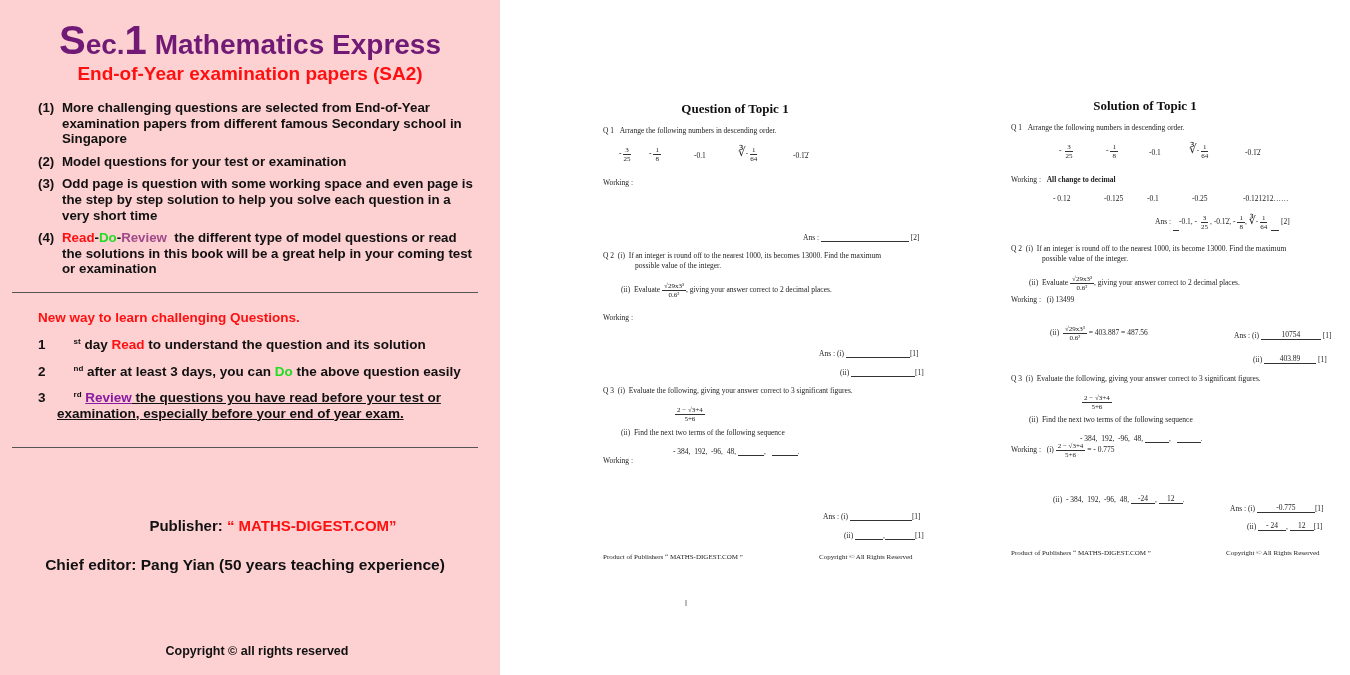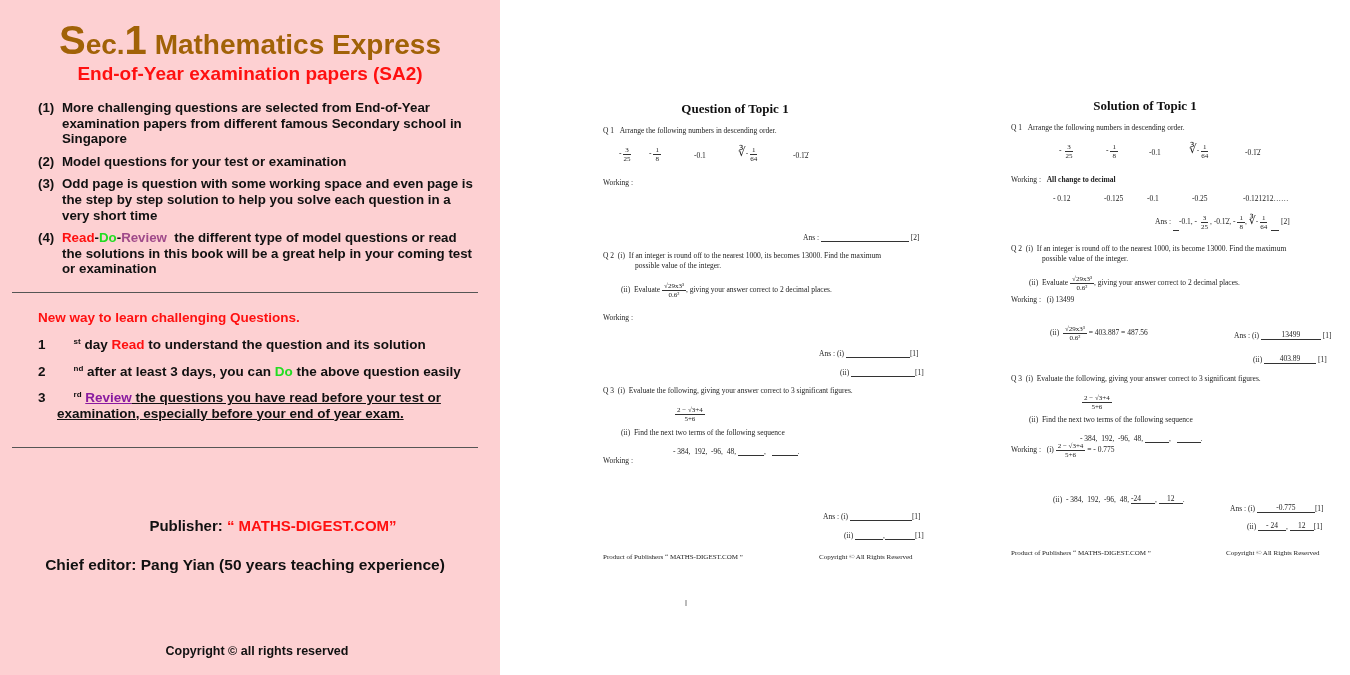--- a/index.html
+++ b/index.html
@@ -6,21 +6,21 @@
   html, body { width: 1350px; height: 675px; overflow: hidden; background: #ffffff; }
   body { position: relative; font-family: "Liberation Sans", sans-serif; color: #111; }
 
   
   .left-panel {
     position: absolute; left: 0; top: 0; width: 500px; height: 675px;
     background: #fdd0d2;
   }
   .title {
     position: absolute; left: 0; top: 18px; width: 500px; text-align: center;
-    font-family: "Liberation Sans", sans-serif; font-weight: bold; color: #a16207;
+    font-family: "Liberation Sans", sans-serif; font-weight: bold; color: #701a75;
     white-space: nowrap;
   }
   .title .big { font-size: 40px; }
   .title .med { font-size: 28px; }
   .subtitle {
     position: absolute; left: 0; top: 63px; width: 500px; text-align: center;
     font-size: 19px; font-weight: bold; color: #ff1010;
   }
   .features { position: absolute; left: 38px; top: 100px; width: 440px; }
   .feature { display: flex; font-size: 13.3px; font-weight: bold; line-height: 15.6px; margin-bottom: 7px; }
@@ -254,21 +254,21 @@
   <div class="abs" style="left:10px;top:295px">
     <span>Working :</span>&nbsp;&nbsp; <span>(i) 13499</span>
   </div>
   <div class="abs" style="left:49px;top:325px">
     <span>(ii)</span>&nbsp; <span class="frac">
         <span class="n">√29x3³</span>
         <span class="d">0.6²</span>
       </span> <span>= 403.887 = 487.56</span>
   </div>
   <div class="abs" style="left:233px;top:330px">
-    <span>Ans : (i)</span> <span class="blank" style="width:60px;text-align:center">13499</span>&nbsp;<span>[1]</span>
+    <span>Ans : (i)</span> <span class="blank" style="width:60px;text-align:center">10754</span>&nbsp;<span>[1]</span>
   </div>
   <div class="abs" style="left:252px;top:354px">
     <span>(ii)</span> <span class="blank" style="width:52px;text-align:center">403.89</span>&nbsp;<span>[1]</span>
   </div>
 
   <div class="abs" style="left:10px;top:374px">
     <span>Q 3</span>&nbsp; <span>(i)</span>&nbsp; <span>Evaluate the following, giving your answer correct to 3 significant figures.</span>
   </div>
   <div class="abs" style="left:81px;top:394px">
     <span class="frac">
@@ -282,21 +282,21 @@
   <div class="abs" style="left:79px;top:434px">
     <span style="white-space:pre">- 384,  192,  -96,  48,</span> <span class="blank" style="width:24px"></span>, &nbsp; <span class="blank" style="width:24px"></span>.
   </div>
   <div class="abs" style="left:10px;top:442px">
     <span>Working :</span>&nbsp;&nbsp; <span>(i)</span> <span class="frac">
         <span class="n">2 − √3+4</span>
         <span class="d">5+6</span>
       </span> <span>= - 0.775</span>
   </div>
   <div class="abs" style="left:52px;top:494px">
-    <span>(ii)</span>&nbsp; <span style="white-space:pre">- 384,  192,  -96,  48,</span> <span class="blank" style="width:24px;">-24</span>, <span class="blank" style="width:24px;text-align:center">12</span>.
+    <span>(ii)</span>&nbsp; <span style="white-space:pre">- 384,  192,  -96,  48,</span> <span class="blank" style="width:24px;text-align:center">-24</span>, <span class="blank" style="width:24px;text-align:center">12</span>.
   </div>
   <div class="abs" style="left:229px;top:503px">
     <span>Ans : (i)</span> <span class="blank" style="width:58px;text-align:center">-0.775</span><span>[1]</span>
   </div>
   <div class="abs" style="left:246px;top:521px">
     <span>(ii)</span> <span class="blank" style="width:28px;text-align:center">- 24</span>, <span class="blank" style="width:24px;text-align:center">12</span><span>[1]</span>
   </div>
 
   <div class="abs" style="left:10px;top:549px;font-size:7px">Product of Publishers “ MATHS-DIGEST.COM ”</div>
   <div class="abs" style="left:225px;top:549px;font-size:7px">Copyright © All Rights Reserved</div>

